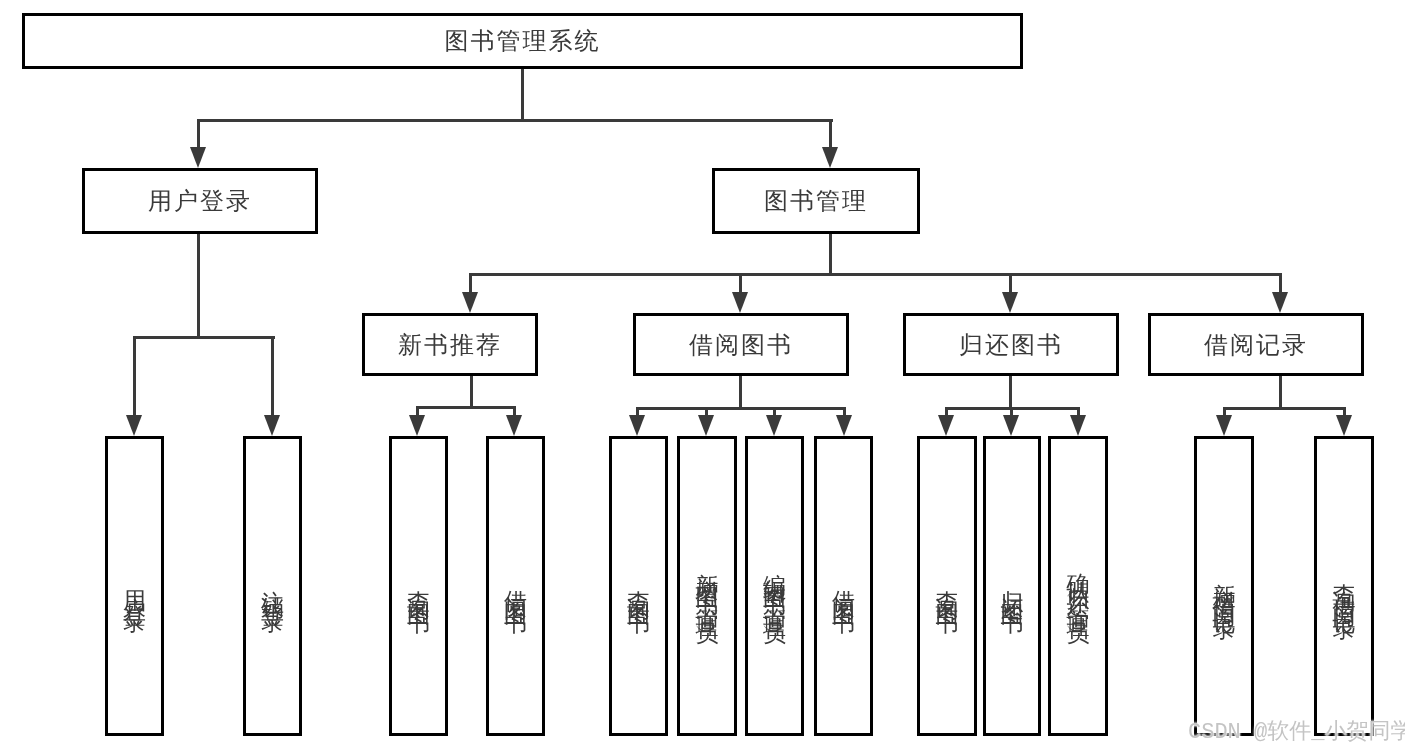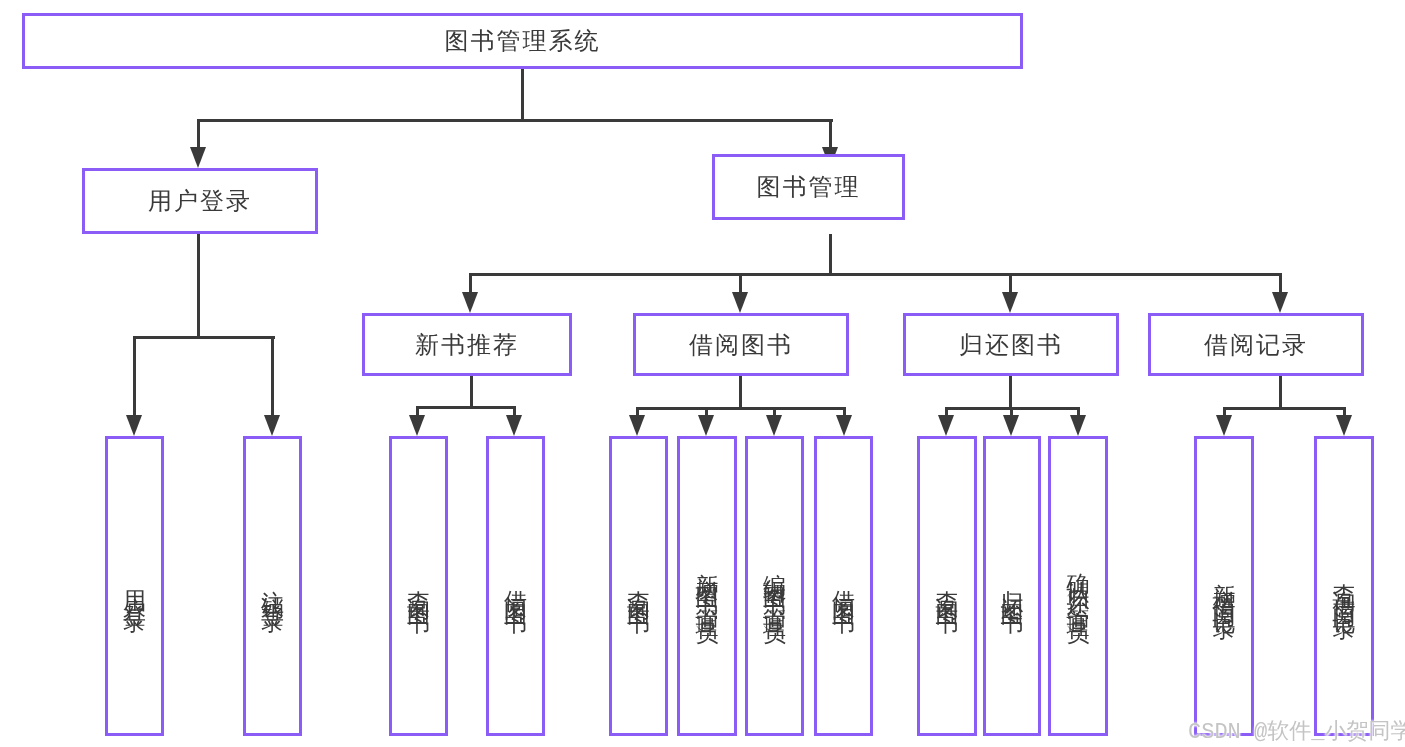--- a/index.html
+++ b/index.html
@@ -3,21 +3,21 @@
 <meta charset="utf-8">
 <style>
   html, body { margin:0; padding:0; background:#ffffff; }
   .stage {
     position:relative; width:1405px; height:747px; background:#ffffff;
     font-family:"DejaVu Sans","Liberation Sans",sans-serif; overflow:hidden;
     color:#3a3a3a;
   }
   .box {
     position:absolute; box-sizing:border-box;
-    border:3px solid #8b5cf6; background:#ffffff;
+    border:3px solid #000000; background:#ffffff;
     display:flex; align-items:center; justify-content:center;
   }
   .box .lbl { font-size:24px; letter-spacing:2px; white-space:nowrap; color:#3a3a3a; }
   .box.v .lbl {
     writing-mode:vertical-rl; text-orientation:mixed;
     letter-spacing:7px; line-height:1; font-size:23px; white-space:nowrap;
   }
   .line { position:absolute; background:#3a3a3a; }
   .arrow {
     position:absolute; width:0; height:0;
@@ -43,21 +43,21 @@
   <div class="line" style="left:521px;top:69px;width:3px;height:51px"></div>
   <div class="line" style="left:197px;top:119px;width:636px;height:3px"></div>
   <div class="line" style="left:197px;top:119px;width:3px;height:30px"></div>
   <div class="arrow" style="left:190px;top:147px"></div>
   <div class="line" style="left:829px;top:119px;width:3px;height:30px"></div>
   <div class="arrow" style="left:822px;top:147px"></div>
 
   <div class="box h" style="left:82px;top:168px;width:236px;height:66px">
     <span class="lbl">用户登录</span>
   </div>
-  <div class="box h" style="left:712px;top:154px;width:193px;height:66px">
+  <div class="box h" style="left:712px;top:168px;width:208px;height:66px">
     <span class="lbl">图书管理</span>
   </div>
 
   <div class="line" style="left:197px;top:234px;width:3px;height:102px"></div>
   <div class="line" style="left:133px;top:336px;width:142px;height:3px"></div>
   <div class="line" style="left:133px;top:336px;width:3px;height:80px"></div>
   <div class="arrow" style="left:126px;top:415px"></div>
   <div class="line" style="left:271px;top:336px;width:3px;height:80px"></div>
   <div class="arrow" style="left:264px;top:415px"></div>
 
@@ -65,21 +65,21 @@
   <div class="line" style="left:469px;top:273px;width:813px;height:3px"></div>
   <div class="line" style="left:469px;top:273px;width:3px;height:20px"></div>
   <div class="arrow" style="left:462px;top:292px"></div>
   <div class="line" style="left:739px;top:273px;width:3px;height:20px"></div>
   <div class="arrow" style="left:732px;top:292px"></div>
   <div class="line" style="left:1009px;top:273px;width:3px;height:20px"></div>
   <div class="arrow" style="left:1002px;top:292px"></div>
   <div class="line" style="left:1279px;top:273px;width:3px;height:20px"></div>
   <div class="arrow" style="left:1272px;top:292px"></div>
 
-  <div class="box h" style="left:362px;top:313px;width:210px;height:63px">
+  <div class="box h" style="left:362px;top:313px;width:176px;height:63px">
     <span class="lbl">新书推荐</span>
   </div>
   <div class="box h" style="left:633px;top:313px;width:216px;height:63px">
     <span class="lbl">借阅图书</span>
   </div>
   <div class="box h" style="left:903px;top:313px;width:216px;height:63px">
     <span class="lbl">归还图书</span>
   </div>
   <div class="box h" style="left:1148px;top:313px;width:216px;height:63px">
     <span class="lbl">借阅记录</span>

